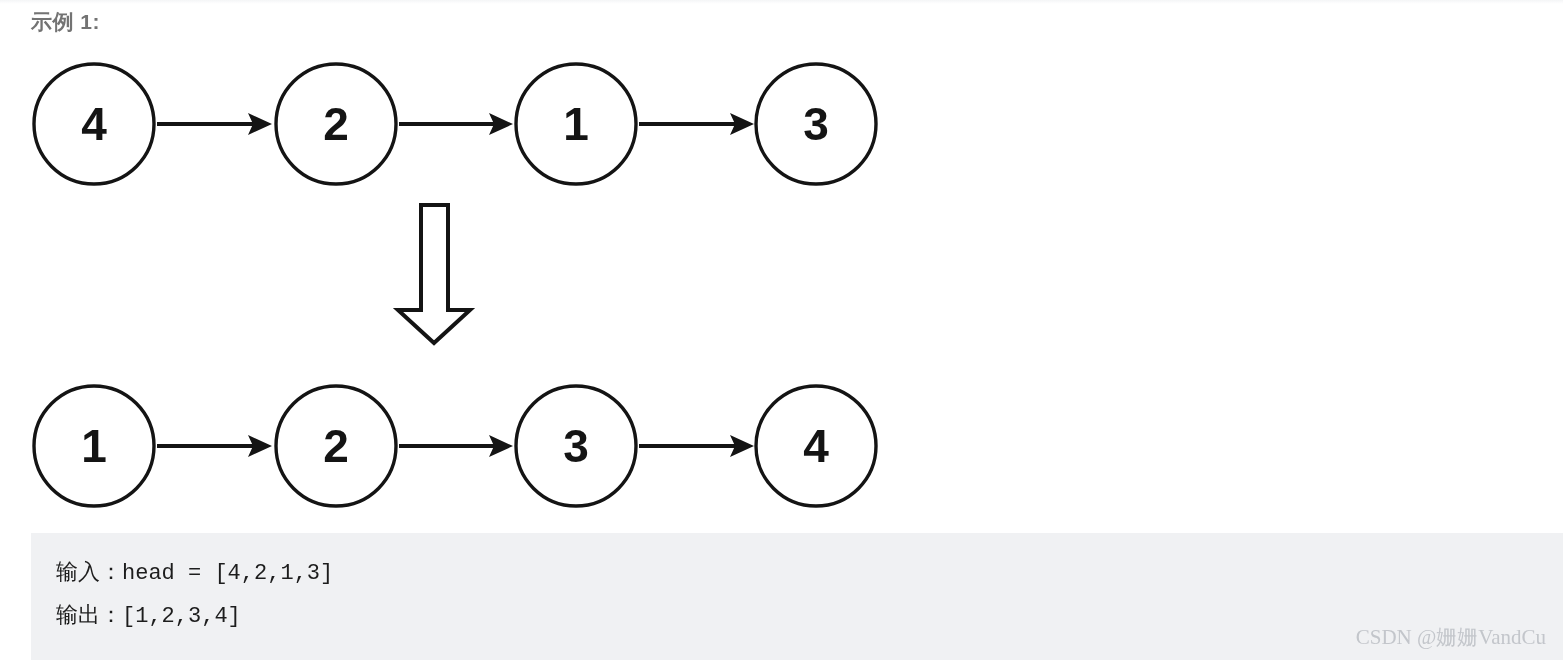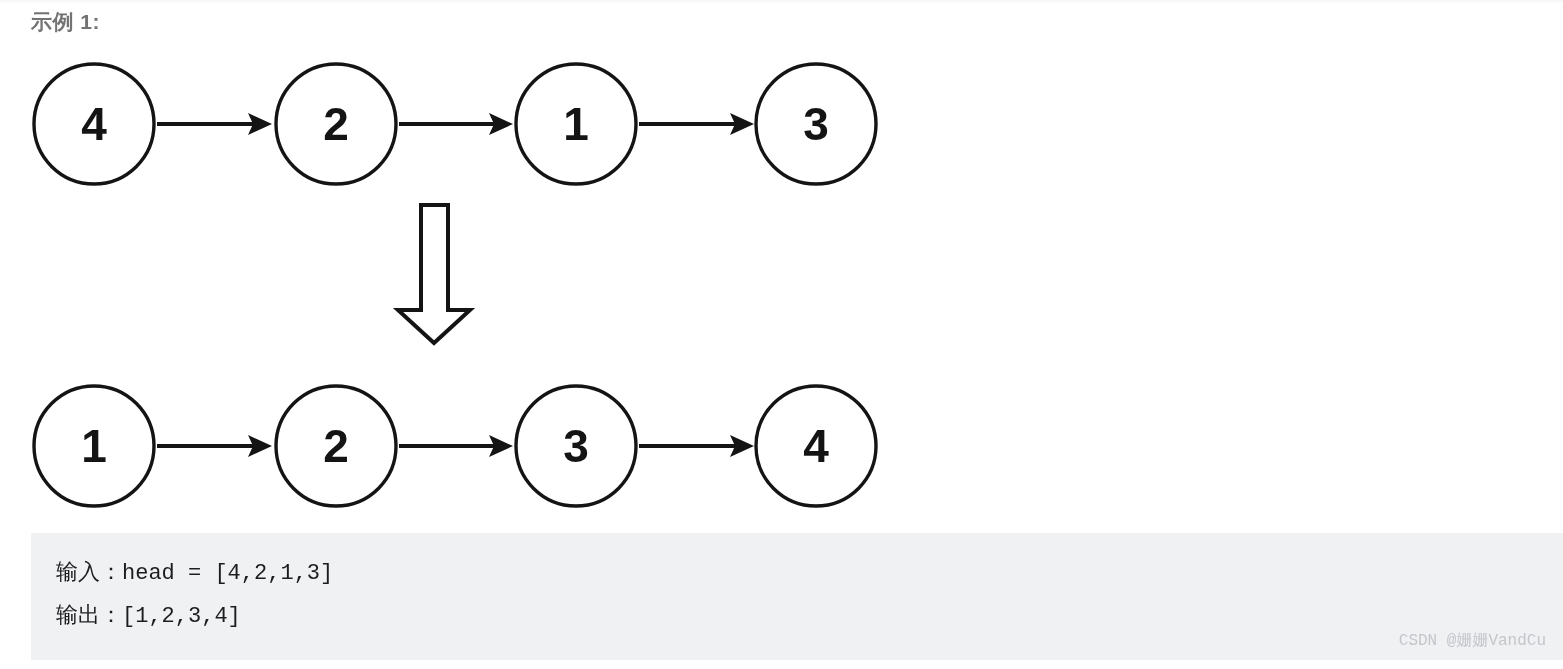--- a/index.html
+++ b/index.html
@@ -59,22 +59,22 @@
     font-family: "Liberation Mono", monospace;
     font-size: 22px;
     line-height: 43px;
     color: #1d1d1d;
     white-space: pre;
   }
   .watermark {
     position: absolute;
     right: 17px;
     bottom: 9px;
-    font-family: Liberation Mono, monospace;
-    font-size: 16px;
+    font-family: Liberation Serif, serif;
+    font-size: 21px;
     color: #c3c6cb;
     white-space: nowrap;
   }
 </style>
 </head>
 <body>
 
 <div class="top-band"></div>
 
 <div class="example-title">示例 1:</div>

